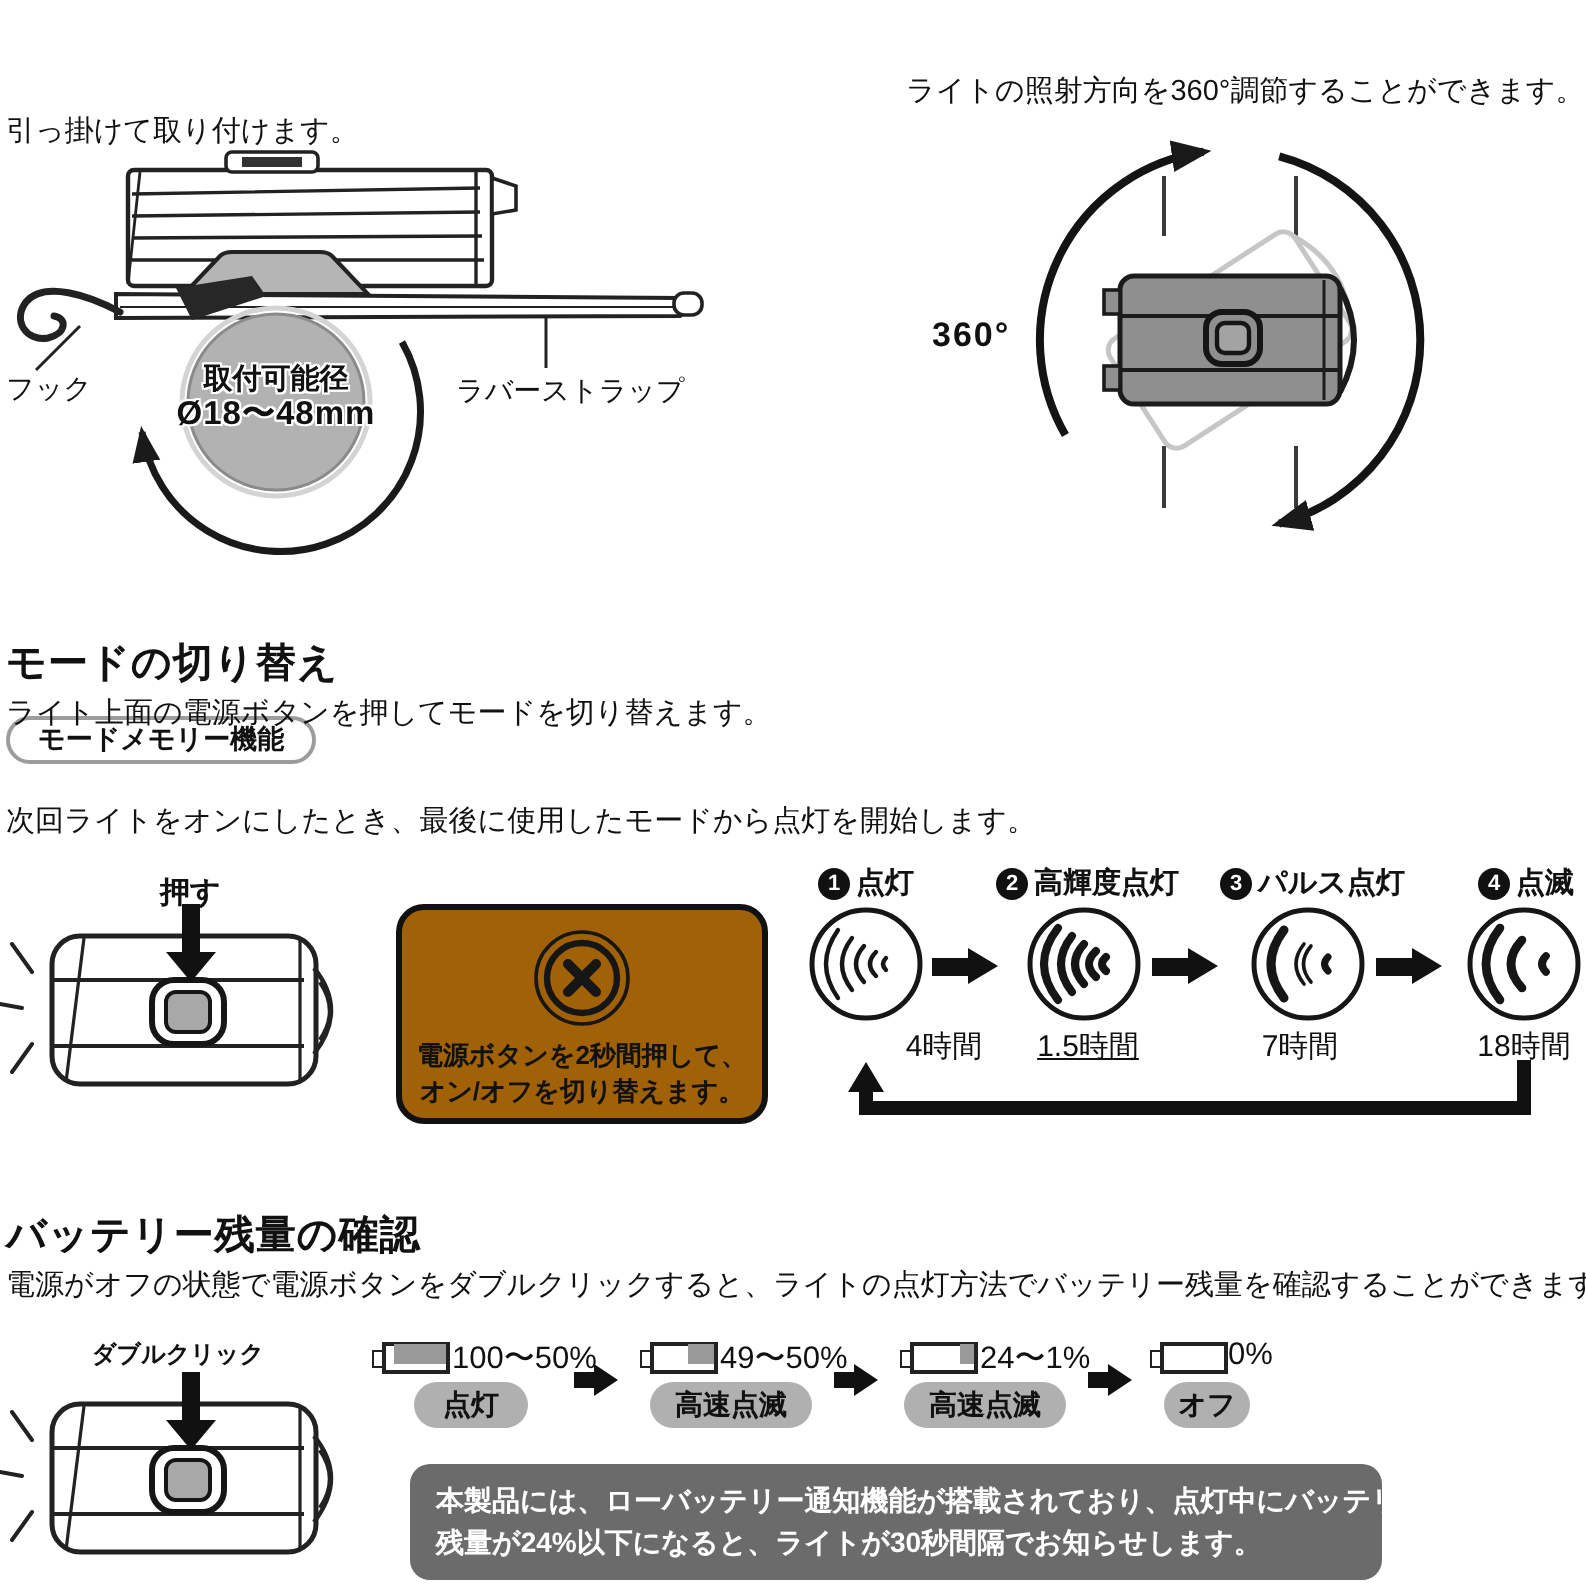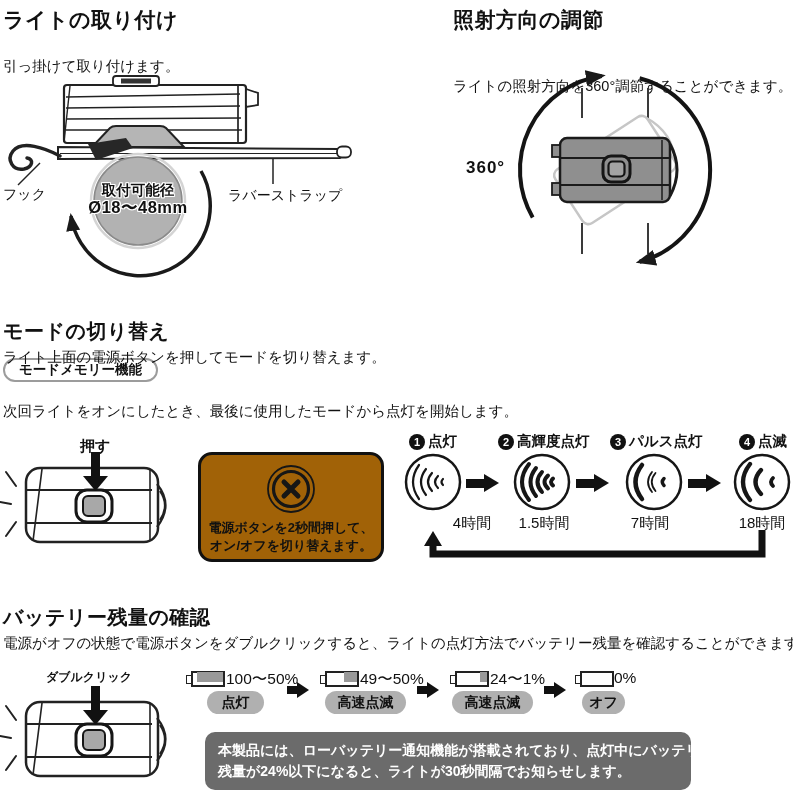--- a/index.html
+++ b/index.html
@@ -47,21 +47,20 @@
   .arrow-sm .head{position:absolute;left:10px;top:0;width:0;height:0;
     border-top:8px solid transparent;border-bottom:8px solid transparent;border-left:12px solid #111;}
   .note-box{width:486px;height:58px;background:#6b6b6b;border-radius:10px;color:#fff;
     font-size:14px;font-weight:bold;line-height:21px;padding:8px 13px;box-sizing:border-box;white-space:nowrap;}
 </style>
 </head>
 <body>
 
 <div class="canvas">
 
-  <div class="abs sec-title" style="left:3px;top:6px;">ライトの取り付け</div>
   <div class="abs body-txt" style="left:3px;top:56px;">引っ掛けて取り付けます。</div>
 
   <svg style="left:0;top:72px;" width="400" height="228" viewBox="0 0 400 228">
     <defs>
       <marker id="ah" markerUnits="userSpaceOnUse" markerWidth="18" markerHeight="16" refX="15" refY="7" orient="auto">
         <polygon points="0,0 18,7 0,14" fill="#1a1a1a"></polygon>
       </marker>
     </defs>
 
     <rect x="64" y="13" width="182" height="58" rx="3" fill="#fff" stroke="#222" stroke-width="2.2"></rect>
@@ -89,22 +88,21 @@
 
     <path d="M201,99 A70,70 0 1 1 71,144" fill="none" stroke="#1a1a1a" stroke-width="3.5" marker-end="url(#ah)"></path>
   </svg>
   <div class="abs diam" style="left:68px;top:182px;">
     <div class="t1">取付可能径</div>
     <div class="t2">Ø18〜48mm</div>
   </div>
   <div class="abs lbl" style="left:3px;top:186px;">フック</div>
   <div class="abs lbl" style="left:228px;top:187px;">ラバーストラップ</div>
 
-  <div class="abs sec-title" style="left:453px;top:6px;">照射方向の調節</div>
-  <div class="abs body-txt" style="left:453px;top:36px;margin-top:40px;">ライトの照射方向を360°調節することができます。</div>
+  <div class="abs body-txt" style="left:453px;top:36px;">ライトの照射方向を360°調節することができます。</div>
 
   <svg style="left:455px;top:58px;" width="335" height="235" viewBox="0 0 335 235">
     <defs>
       <marker id="ah2" markerUnits="userSpaceOnUse" markerWidth="20" markerHeight="18" refX="16" refY="8" orient="auto">
         <polygon points="0,0 20,8 0,16" fill="#1a1a1a"></polygon>
       </marker>
     </defs>
 
     <path d="M127,30 L127,60 M193,30 L193,60 M127,165 L127,196 M193,165 L193,196" stroke="#3a3a3a" stroke-width="2" fill="none"></path>
 
@@ -201,21 +199,21 @@
   <div class="abs arrow-lg" style="left:576px;top:474px;">
       <span class="bar"></span>
       <span class="head"></span>
     </div>
   <div class="abs arrow-lg" style="left:688px;top:474px;">
       <span class="bar"></span>
       <span class="head"></span>
     </div>
 
   <div class="abs mode-time" style="left:385px;top:514px;padding-left:42px;">4時間</div>
-  <div class="abs mode-time" style="left:499px;top:514px;">1.5時間</div>
+  <div class="abs mode-time" style="left:499px;top:514px;text-decoration:underline;">1.5時間</div>
   <div class="abs mode-time" style="left:605px;top:514px;">7時間</div>
   <div class="abs mode-time" style="left:717px;top:514px;">18時間</div>
 
   <svg style="left:423px;top:528px;" width="350" height="36" viewBox="0 0 350 36">
     <path d="M339,2 L339,26 L10,26 L10,18" fill="none" stroke="#111" stroke-width="7"></path>
     <polygon points="1,18 19,18 10,3" fill="#111"></polygon>
   </svg>
 
   <div class="abs sec-title sm" style="left:3px;top:604px;">バッテリー残量の確認</div>
   <div class="abs body-txt" style="left:3px;top:633px;font-size:14.5px;">電源がオフの状態で電源ボタンをダブルクリックすると、ライトの点灯方法でバッテリー残量を確認することができます。</div>

